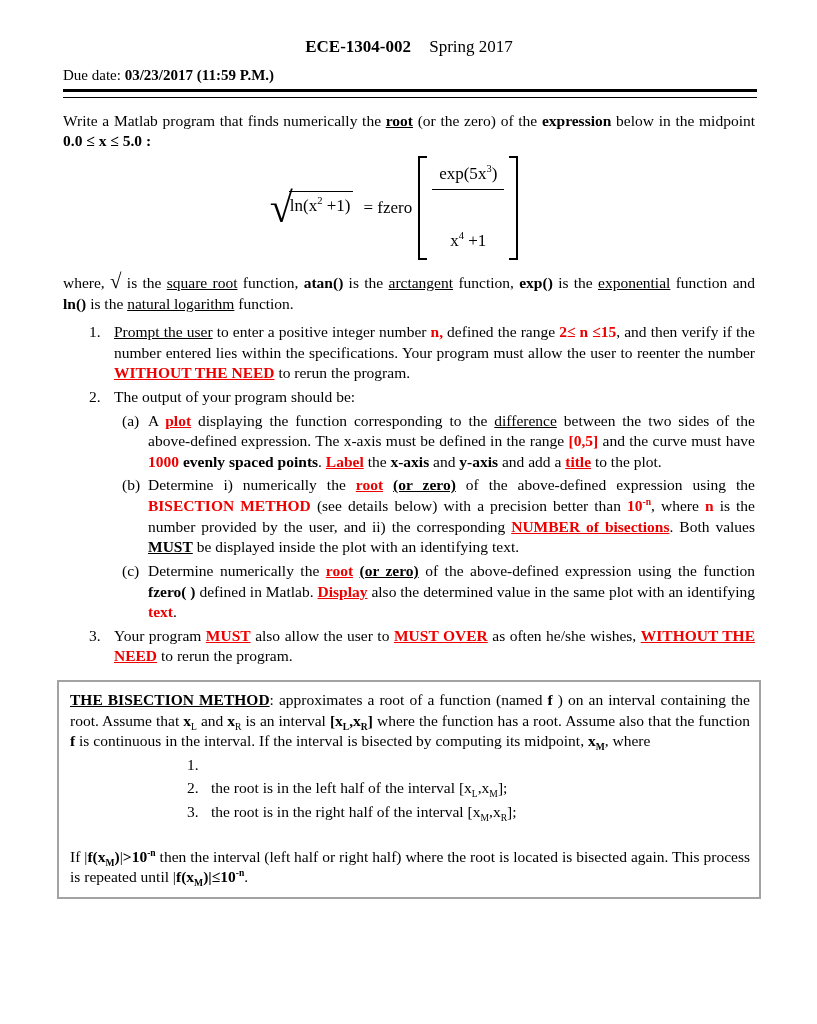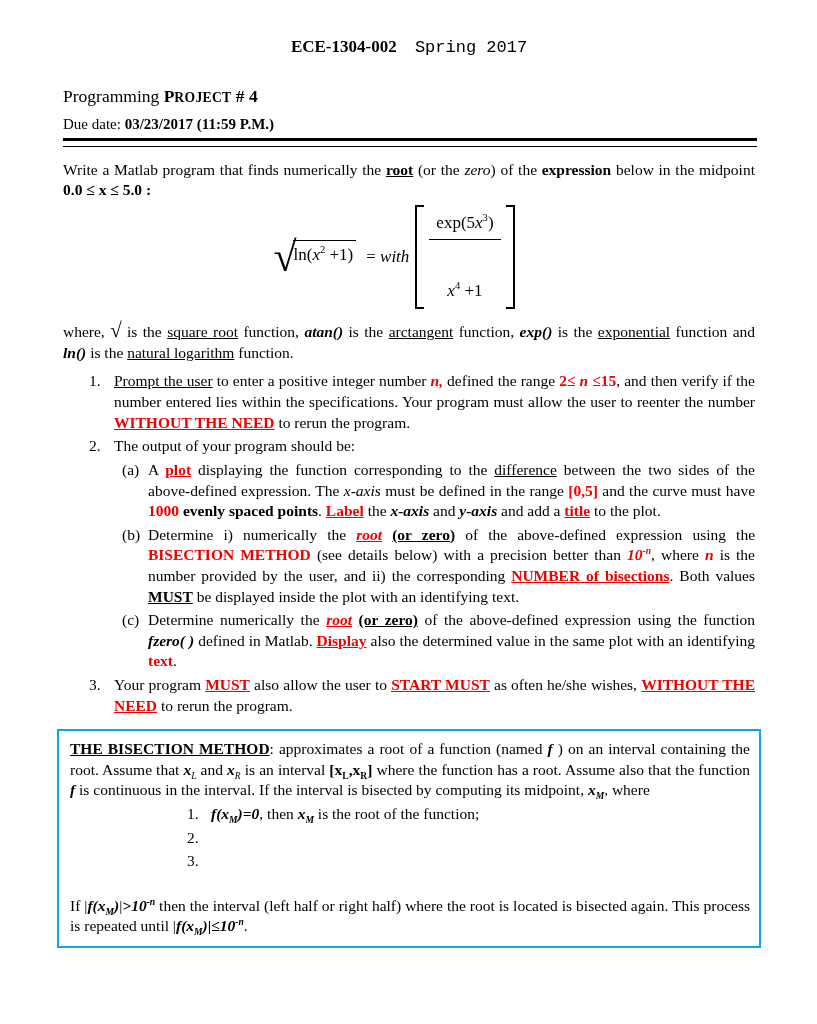--- a/index.html
+++ b/index.html
@@ -11,31 +11,31 @@
     font-family:"Liberation Serif","DejaVu Serif",serif;
     font-size:15.5px;
     line-height:1.33;
     color:#000;
     overflow:hidden;
   }
   .content{padding:36px 62px 0 63px;}
 
   
   .b{font-weight:bold;}
-  .i{font-style:italic;}
+  .i{}
   .u{text-decoration:underline;}
   .red{color:#ee0000;}
   .sup{vertical-align:super;font-size:0.62em;line-height:0;}
   .sub{vertical-align:sub;font-size:0.62em;line-height:0;}
   .sc{font-size:0.78em;letter-spacing:.3px;}
   .radsym{font-size:1.35em;line-height:0;}
 
   .course-header{text-align:center;font-size:17px;}
   .course-header .code{font-weight:bold;margin-top:44px;}
-  .course-header .sem{margin-left:14px;font-family:Liberation Mono, monospace;}
+  .course-header .sem{margin-left:14px;}
 
   .project-title{margin-top:25px;font-size:17.5px;}
   .due-row{margin-top:7px;font-size:15px;}
   .due-row .due-value{font-weight:bold;}
   .due-rule{margin-top:3px;height:5px;border-top:3px solid #000;border-bottom:1px solid #000;margin-right:-2px;}
 
   .para{text-align:justify;margin:13px 0 0 0;}
 
   
   .equation{display:flex;justify-content:center;align-items:center;margin:4px 30px 0 0;min-height:72px;}
@@ -52,55 +52,54 @@
   .frac .den{padding-top:4px;}
 
   
   .olist{margin-top:8px;}
   .li{display:flex;margin-top:3px;text-align:justify;}
   .li .marker{flex:none;margin-left:26px;width:25px;}
   .li.sub-item .marker{margin-left:59px;width:26px;}
   .li .li-body{flex:1;}
 
   
-  .bbox{margin:13px -6px 0 -6px;border:2px solid #0ea5e9;padding:6px 9px 9px 11px;}
+  .bbox{margin:13px -6px 0 -6px;border:2px solid #a3a3a3;padding:6px 9px 9px 11px;}
   .bbox .para{margin-top:2px;}
   .mid-eq{display:flex;align-items:center;margin:4px 0 2px 0;}
   .mid-eq .frac{font-size:15.5px;padding:2px 2px;margin:0 4px;}
   .mid-eq .frac .num{border-bottom:1.4px solid #000;padding:0 4px 2px;}
   .mid-eq .frac .den{padding-top:2px;}
   .bbox .li .marker{margin-left:117px;width:24px;}
   .bbox .conclusion{margin-top:24px;}
 </style>
 </head>
 <body>
 
 <div class="page">
   <div class="content">
 
     <div class="course-header">
       <span class="code">ECE-1304-002</span>
       <span class="sem">Spring 2017</span>
     </div>
 
-    <div class="project-title"><span>Programming </span><span class="b">P</span><span class="b sc">ROJECT</span><span class="b"> # 4</span></div>
 
     <div class="due-row">
       <span>Due date: </span><span class="due-value">03/23/2017 (11:59 P.M.)</span>
     </div>
     <div class="due-rule"></div>
 
     <p class="para"><span>Write a Matlab program that finds numerically the </span><span class="b u">root</span><span> (or the </span><span class="i">zero</span><span>) of the </span><span class="b">expression</span><span> below in the midpoint </span><span class="b">0.0 ≤ x ≤ 5.0 :</span></p>
 
     <div class="equation">
       <span class="sqrt">
         <span class="radical">√</span>
         <span class="radicand"><span>ln(</span><span class="i">x</span><span class="sup">2</span><span> +1)</span></span>
       </span>
-      <span class="eq-rel"><span>= </span><span class="i">with</span></span>
+      <span class="eq-rel"><span>= </span><span class="i">fzero</span></span>
       <span class="bracketed">
         <span class="bracket left"></span>
         <span class="frac">
           <span class="num"><span>exp(5</span><span class="i">x</span><span class="sup">3</span><span>)</span></span>
           <span class="den"><span class="i">x</span><span class="sup">4</span><span> +1</span></span>
         </span>
         <span class="bracket right"></span>
       </span>
     </div>
 
@@ -129,37 +128,38 @@
         <div class="li-body"><span>Determine i) numerically the </span><span class="b i u red">root</span><span> </span><span class="b u">(or zero)</span><span> of the above-defined expression using the </span><span class="b red">BISECTION METHOD</span><span> (see details below) with a precision better than </span><span class="b i red">10</span><span class="b i red sup">-n</span><span>, where </span><span class="b i red">n</span><span> is the number provided by the user, and ii) the corresponding </span><span class="b u red">NUMBER of bisections</span><span>. Both values </span><span class="b u">MUST</span><span> be displayed inside the plot with an identifying text.</span></div>
       </div>
 
       <div class="li sub-item">
         <span class="marker">(c)</span>
         <div class="li-body"><span>Determine numerically the </span><span class="b i u red">root</span><span> </span><span class="b u">(or zero)</span><span> of the above-defined expression using the function </span><span class="b i">fzero( )</span><span> defined in Matlab. </span><span class="b u red">Display</span><span> also the determined value in the same plot with an identifying </span><span class="b red">text</span><span>.</span></div>
       </div>
 
       <div class="li">
         <span class="marker">3.</span>
-        <div class="li-body"><span>Your program </span><span class="b u red">MUST</span><span> also allow the user to </span><span class="b u red">START MUST</span><span> as often he/she wishes, </span><span class="b u red">WITHOUT THE NEED</span><span> to rerun the program.</span></div>
+        <div class="li-body"><span>Your program </span><span class="b u red">MUST</span><span> also allow the user to </span><span class="b u red">MUST OVER</span><span> as often he/she wishes, </span><span class="b u red">WITHOUT THE NEED</span><span> to rerun the program.</span></div>
       </div>
 
     </div>
 
     <div class="bbox">
       <p class="para"><span class="b u">THE BISECTION METHOD</span><span>: approximates a root of a function (named </span><span class="b i">f</span><span> ) on an interval containing the root. Assume that </span><span class="b i">x</span><span class="i sub">L</span><span> and </span><span class="b i">x</span><span class="i sub">R</span><span> is an interval </span><span class="b">[x</span><span class="b sub">L</span><span class="b">,x</span><span class="b sub">R</span><span class="b">]</span><span> where the function has a root. Assume also that the function </span><span class="b i">f</span><span> is continuous in the interval. If the interval is bisected by computing its midpoint, </span><span class="b i">x</span><span class="b i sub">M</span><span>, where</span></p>
 
 
       <div class="li">
         <span class="marker">1.</span>
-        <div class="li-body"><span class="b i">f(x</span><span class="b i sub">M</span><span class="b i">)=0</span><span>, then </span><span class="b i">x</span><span class="b i sub">M</span><span> is the root of the function;</span></div>
       </div>
       <div class="li">
         <span class="marker">2.</span>
+        <div class="li-body"><span>the root is in the left half of the interval [x</span><span class="sub">L</span><span>,x</span><span class="sub">M</span><span>];</span></div>
       </div>
       <div class="li">
         <span class="marker">3.</span>
+        <div class="li-body"><span>the root is in the right half of the interval [x</span><span class="sub">M</span><span>,x</span><span class="sub">R</span><span>];</span></div>
       </div>
 
       <p class="para conclusion"><span>If  |</span><span class="b i">f(x</span><span class="b i sub">M</span><span class="b i">)</span><span>|</span><span class="b i">&gt;</span><span class="b i">10</span><span class="b i sup">-n</span><span> then the interval (left half or right half) where the root is located is bisected again. This process is repeated until |</span><span class="b i">f(x</span><span class="b i sub">M</span><span class="b i">)</span><span class="b">|≤</span><span class="b i">10</span><span class="b i sup">-n</span><span>.</span></p>
     </div>
 
   </div>
 </div>
 
 </body></html>

